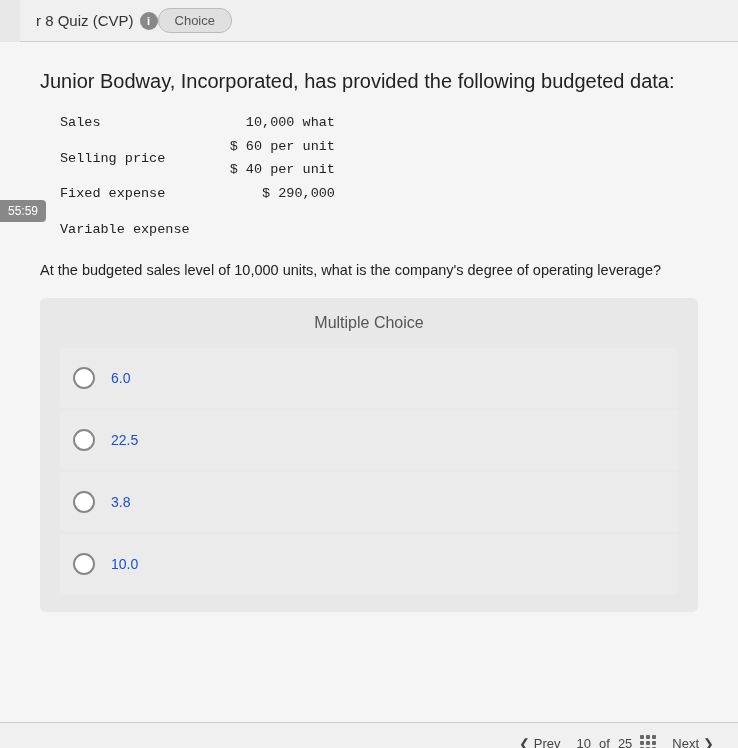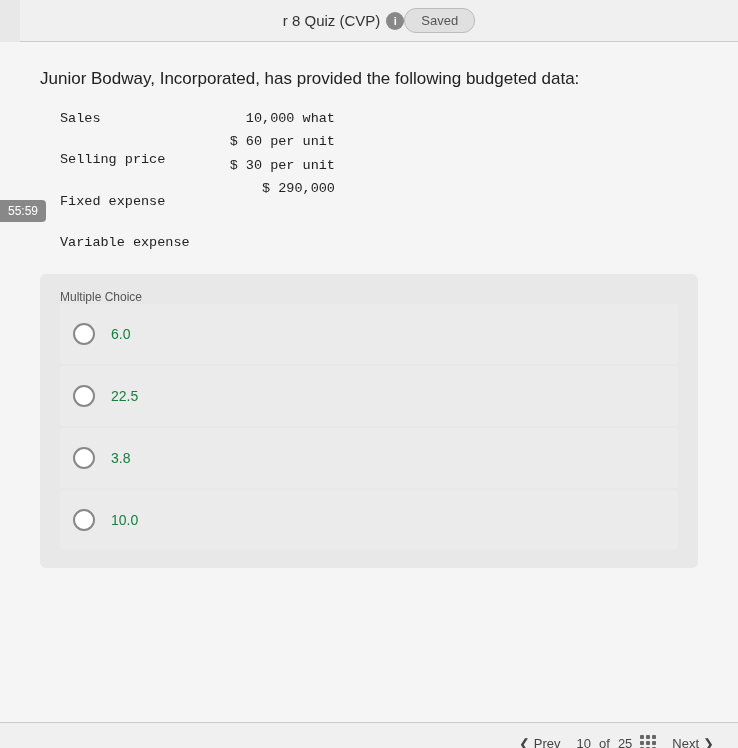--- a/index.html
+++ b/index.html
@@ -7,21 +7,21 @@
       font-family: -apple-system, BlinkMacSystemFont, 'Segoe UI', Arial, sans-serif;
       background: #e8e8e8;
       width: 738px;
       min-height: 748px;
       position: relative;
       overflow-x: hidden;
     }
 
     .top-bar {
       display: flex;
-      justify-content: center;
+      justify-content: flex-start;
       align-items: center;
       padding: 8px 16px;
       background: #f0f0f0;
       border-bottom: 1px solid #ccc;
       margin-left: 20px;
     }
 
     .quiz-title {
       font-size: 15px;
       font-weight: 500;
@@ -54,36 +54,36 @@
       color: #555;
     }
 
     .main-content {
       background: #f5f5f5;
       padding: 24px 40px;
       min-height: 680px;
     }
 
     .question-text {
-      font-size: 17px;
+      font-size: 20px;
       color: #222;
       margin-bottom: 16px;
       line-height: 1.5;
     }
 
     .data-table {
       display: flex;
       gap: 40px;
       margin: 12px 0 20px 20px;
     }
 
     .data-labels {
       display: flex;
       flex-direction: column;
-      gap: 20px;
+      gap: 14px;
     }
 
     .data-values {
       display: flex;
       flex-direction: column;
       gap: 2px;
       text-align: right;
     }
 
     .data-label, .data-value {
@@ -112,23 +112,25 @@
     }
 
     .answer-panel {
       background: #e8e8e8;
       border-radius: 6px;
       padding: 16px 20px;
       margin-top: 16px;
     }
 
     .multiple-choice-label {
-      font-size: 12px;
+      font-size: 16px;
       color: #555;
+      margin-bottom: 16px;
       font-weight: 500;
+      text-align: center;
     }
 
     .choice-row {
       display: flex;
       align-items: center;
       gap: 16px;
       padding: 18px 12px;
       margin-bottom: 2px;
       background: #ebebeb;
       border-radius: 4px;
@@ -143,21 +145,21 @@
       border: 2px solid #888;
       display: flex;
       align-items: center;
       justify-content: center;
       flex-shrink: 0;
       background: white;
     }
 
     .choice-label {
       font-size: 14px;
-      color: #15803d;
+      color: #1d4ed8;
     }
 
     .bottom-nav {
       display: flex;
       align-items: center;
       justify-content: flex-end;
       gap: 16px;
       padding: 12px 24px;
       background: #f0f0f0;
       border-top: 1px solid #ccc;
@@ -196,44 +198,45 @@
     }
   </style>
 </head>
 <body>
 
 <div class="top-bar">
   <div class="quiz-title">
     <span>r 8 Quiz (CVP)</span>
     <span class="info-icon">i</span>
   </div>
-  <div class="saved-badge">Saved</div>
+  <div class="saved-badge">Choice</div>
 </div>
 
 <div class="timer-badge">55:59</div>
 
 <div class="main-content">
 
   <p class="question-text">Junior Bodway, Incorporated, has provided the following budgeted data:</p>
 
   <div class="data-table">
     <div class="data-labels">
       <span class="data-label">Sales</span>
       <span class="data-label">Selling price</span>
       <span class="data-label">Fixed expense</span>
       <span class="data-label">Variable expense</span>
     </div>
     <div class="data-values">
       <span class="data-value">10,000 what</span>
       <span class="data-value">$ 60 per unit</span>
-      <span class="data-value">$ 30 per unit</span>
+      <span class="data-value">$ 40 per unit</span>
       <span class="data-value">$ 290,000</span>
     </div>
   </div>
 
+  <p class="sub-question">At the budgeted sales level of 10,000 units, what is the company's degree of operating leverage?</p>
 
   <div class="answer-panel">
     <div class="multiple-choice-label">Multiple Choice</div>
 
     <div class="choice-row">
       <div class="radio-circle"></div>
       <span class="choice-label">6.0</span>
     </div>
 
     <div class="choice-row">

